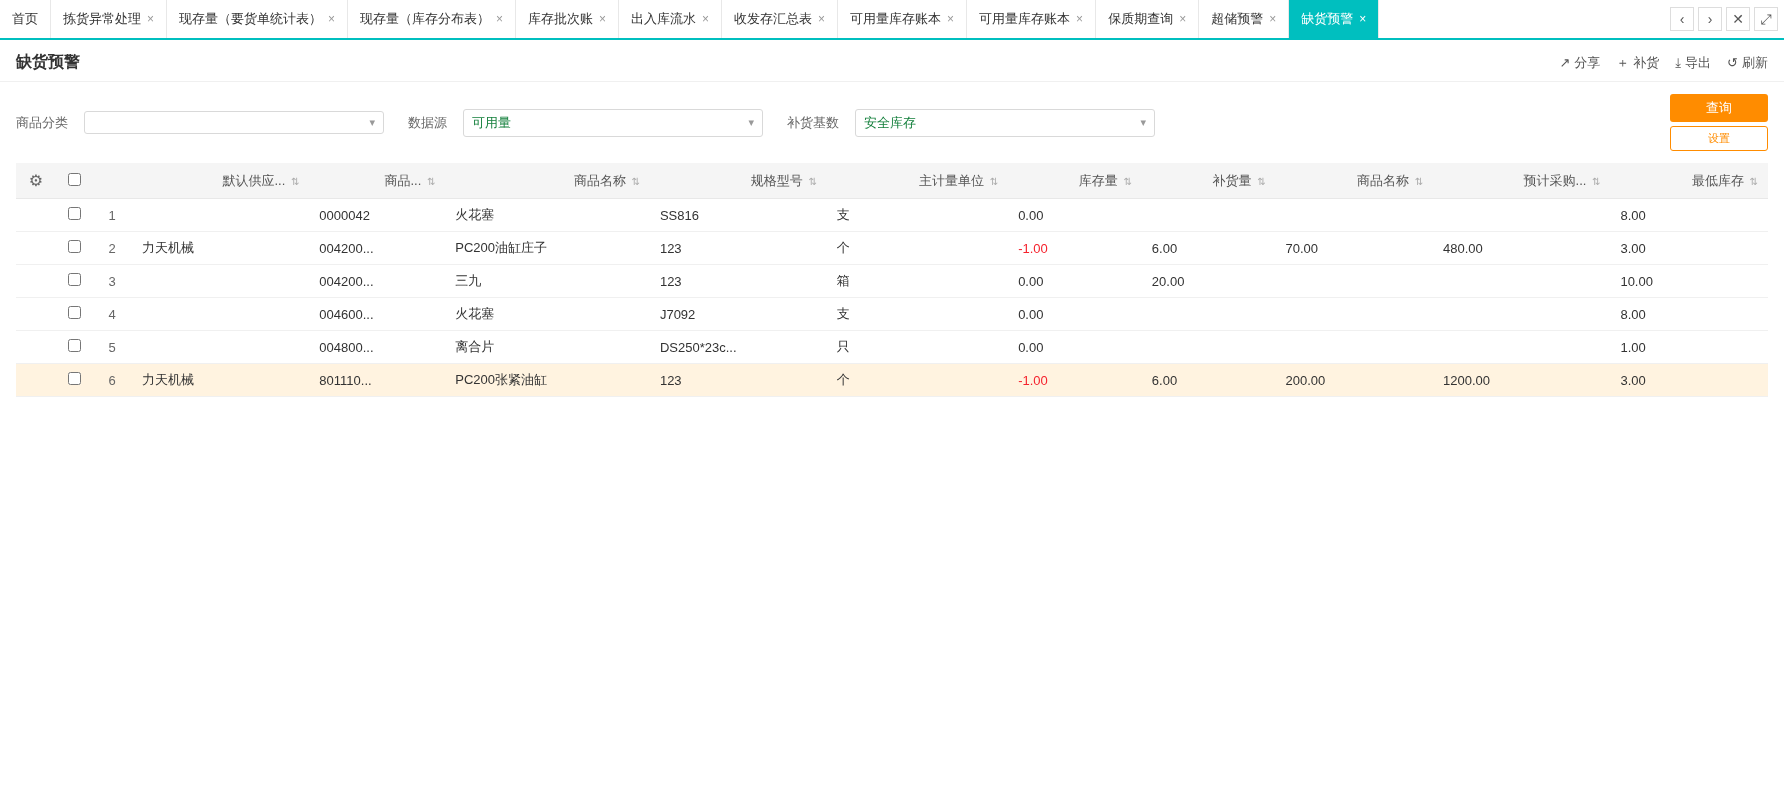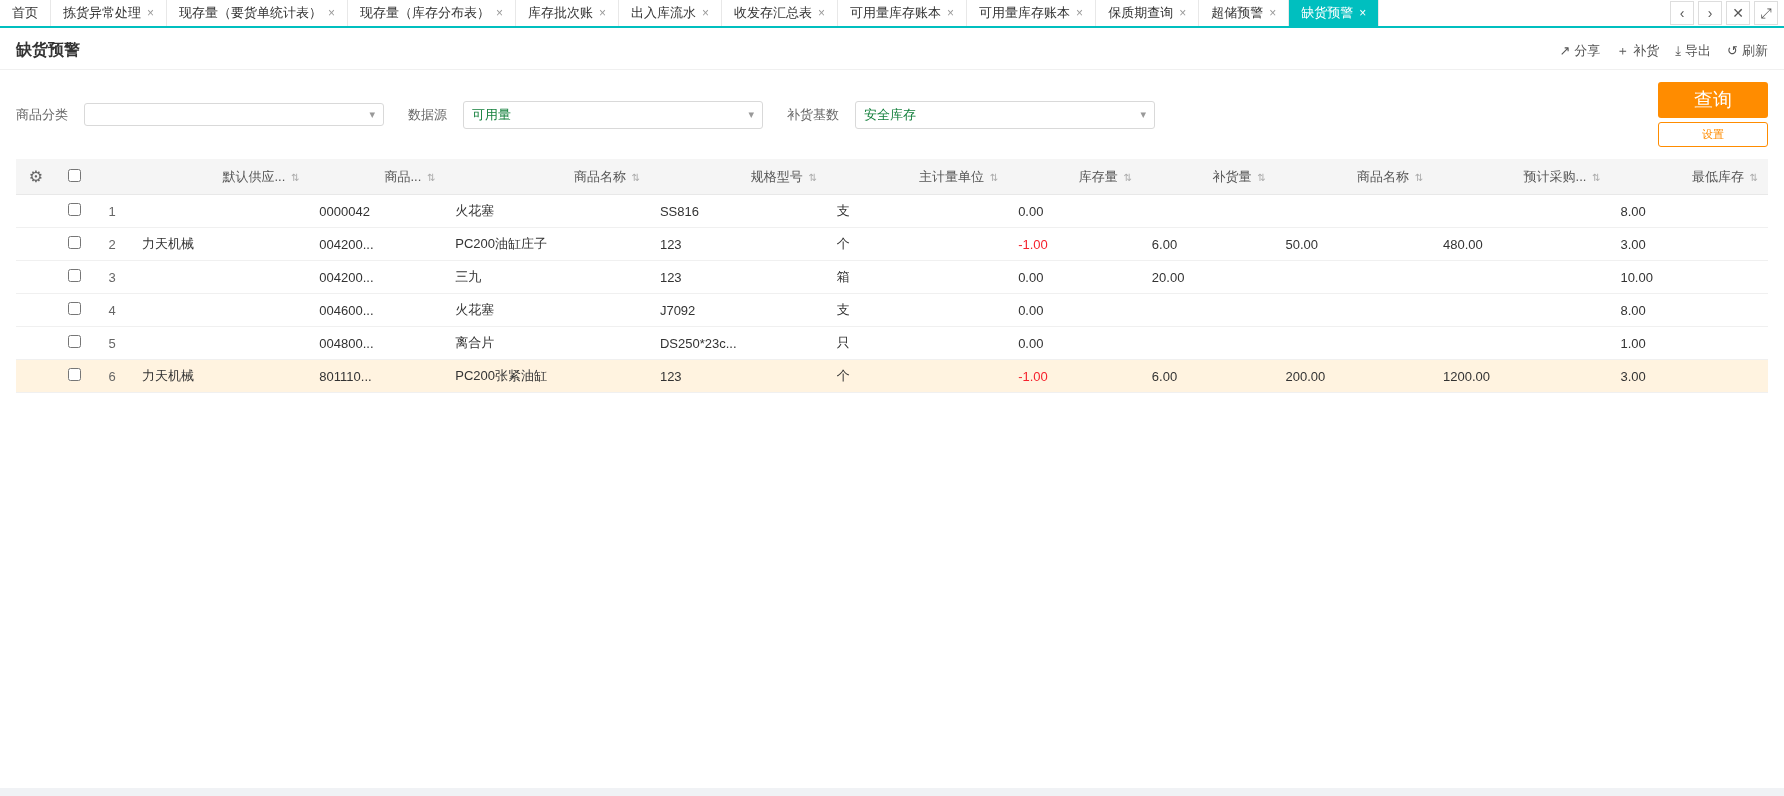--- a/index.html
+++ b/index.html
@@ -4,21 +4,21 @@
   <style>
     * { box-sizing: border-box; margin: 0; padding: 0; }
     body { font-family: 'Microsoft YaHei', Arial, sans-serif; font-size: 13px; background: #f0f2f5; color: #333; }
 
     
     .tab-bar {
       display: flex;
       align-items: center;
       background: #fff;
       border-bottom: 2px solid #00bfbf;
-      height: 28px;
+      height: 40px;
       overflow: hidden;
     }
     .tab-item {
       display: flex;
       align-items: center;
       padding: 0 12px;
       height: 100%;
       cursor: pointer;
       white-space: nowrap;
       font-size: 13px;
@@ -130,21 +130,21 @@
       flex-direction: column;
       gap: 4px;
     }
     .btn-query {
       background: #ff8c00;
       color: #fff;
       border: none;
       border-radius: 3px;
       padding: 5px 36px;
       cursor: pointer;
-      font-size: 19px;
+      font-size: 13px;
     }
     .btn-settings {
       background: #fff;
       color: #ff8c00;
       border: 1px solid #ff8c00;
       border-radius: 3px;
       padding: 4px 12px;
       cursor: pointer;
       font-size: 11px;
     }
@@ -386,21 +386,21 @@
       <input type="checkbox" style="">
     </td>
     <td class="num-col">2</td>
     <td>力天机械</td>
     <td>004200...</td>
     <td>PC200油缸庄子</td>
     <td>123</td>
     <td>个</td>
     <td class="num-right negative">-1.00</td>
     <td class="num-right">6.00</td>
-    <td class="num-right">50.00</td>
+    <td class="num-right">70.00</td>
     <td class="num-right">480.00</td>
     <td class="num-right">3.00</td>
   </tr>
           <tr>
     <td class="gear-col"></td>
     <td class="cb-col">
       <input type="checkbox" style="">
     </td>
     <td class="num-col">3</td>
     <td></td>

